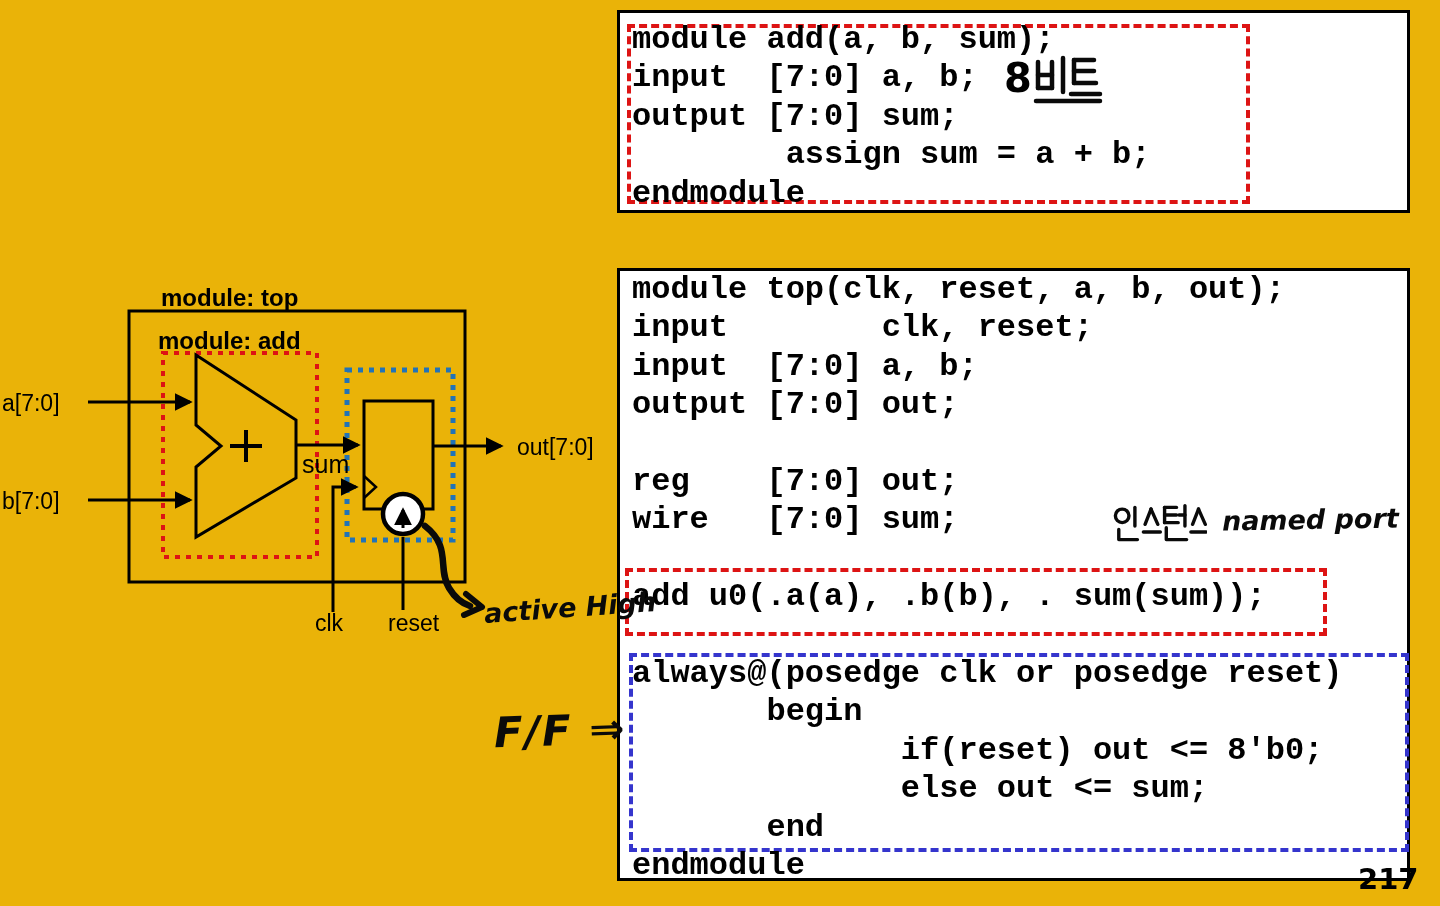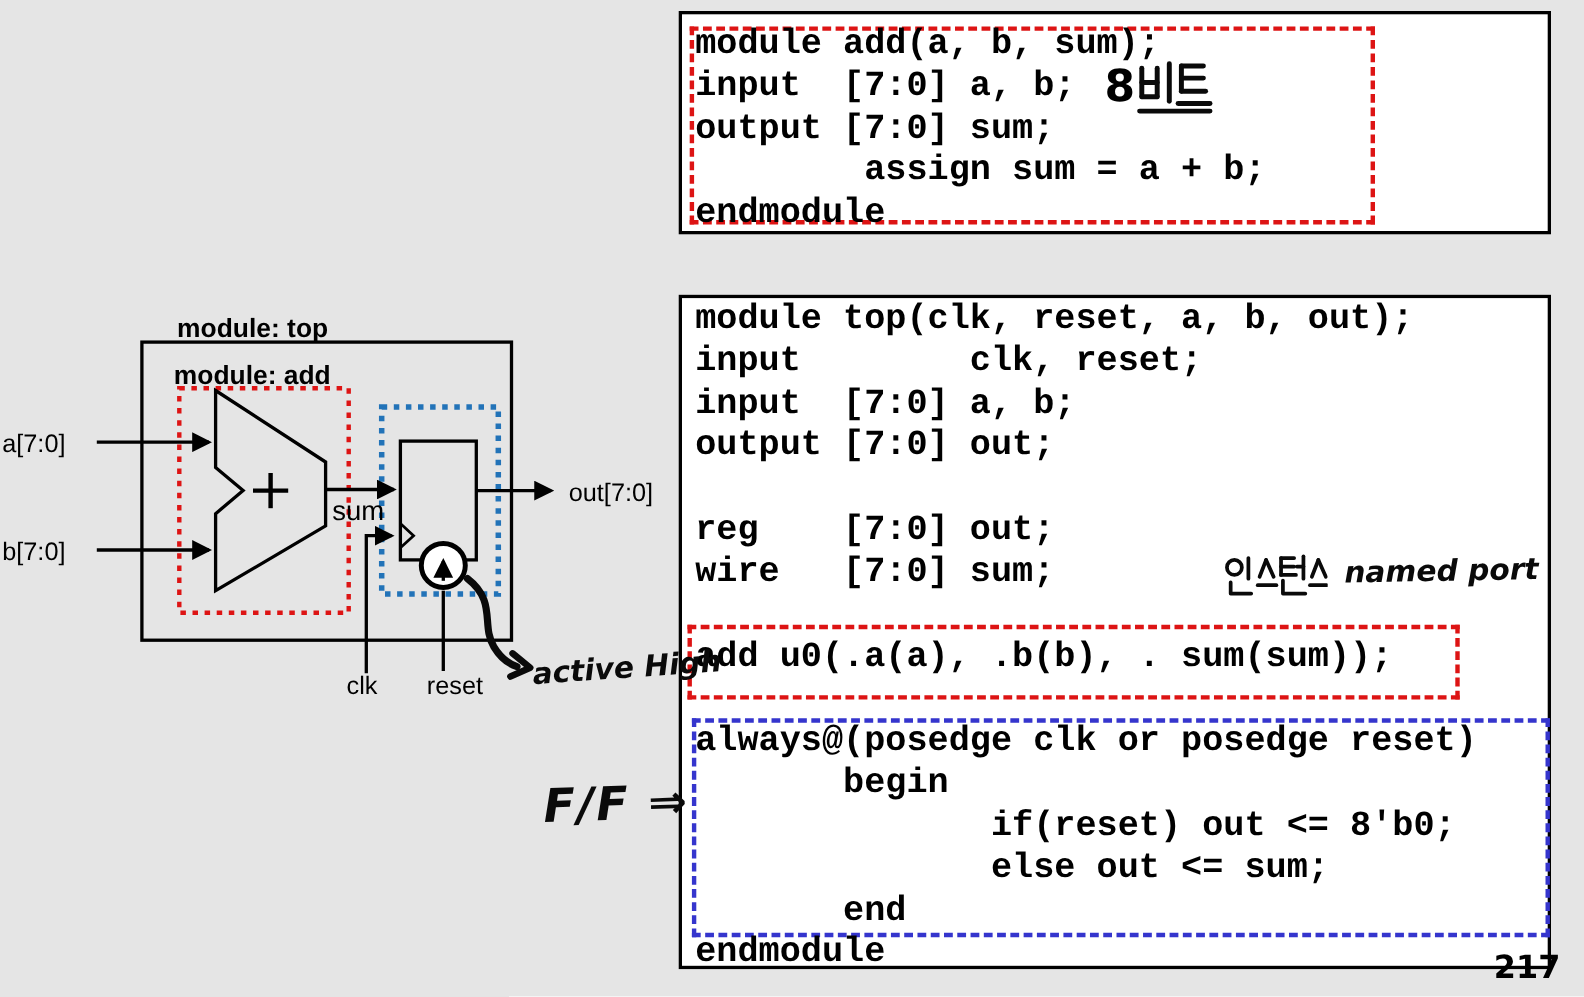--- a/index.html
+++ b/index.html
@@ -1,16 +1,16 @@
 <!DOCTYPE html>
 <html><head>
 <meta charset="utf-8">
 <style>
   html,body{margin:0;padding:0;background:#fff;}
-  .canvas{position:relative;width:1440px;height:906px;background:#e5e5e5;overflow:hidden;
+  .canvas{position:relative;width:1440px;height:906px;background:#eab308;overflow:hidden;
           font-family:"Liberation Sans",sans-serif;color:#000;}
   
   .codebox{position:absolute;border:3px solid #000;background:#fff;box-sizing:border-box;}
   .codebox pre{position:absolute;margin:0;font-family:"Liberation Mono","DejaVu Sans Mono",monospace;
                font-weight:bold;font-size:32px;line-height:38.4px;white-space:pre;color:#000;}
   .overlay{position:absolute;box-sizing:border-box;pointer-events:none;background:transparent;}
   .ov-red{border:4px dashed #dd1414;}
   .ov-blue-code{border:4px dashed #3535cd;}
   
   .hw{position:absolute;font-family:"DejaVu Sans",sans-serif;font-weight:bold;font-style:oblique;

